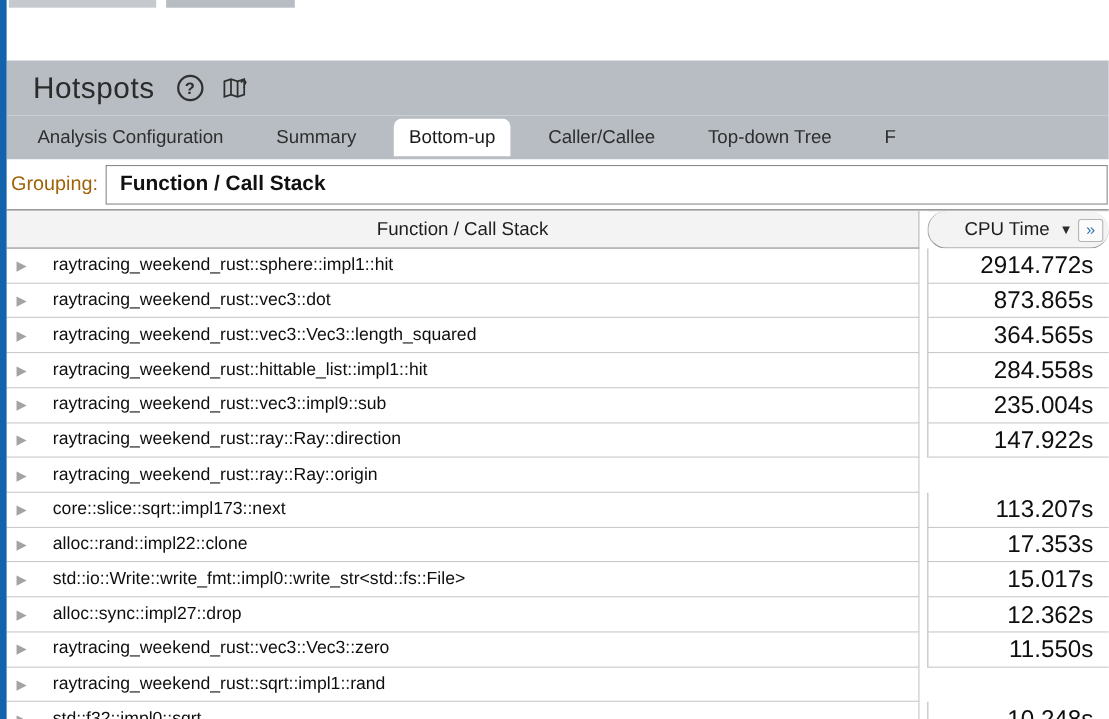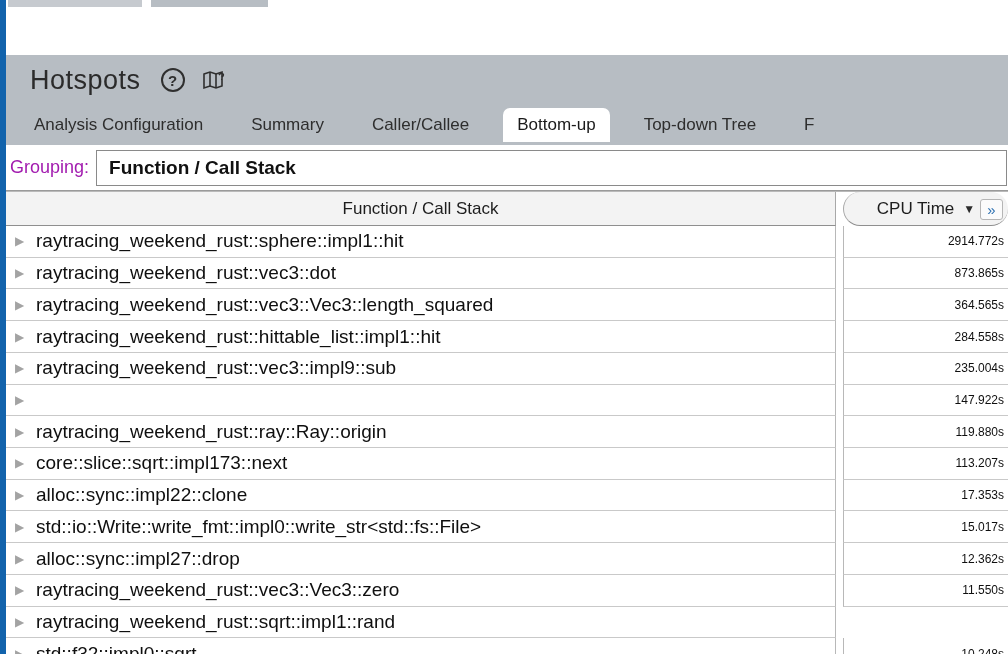--- a/index.html
+++ b/index.html
@@ -40,21 +40,21 @@
     white-space: nowrap; cursor: pointer;
   }
   .tab.active {
     background: #ffffff; border-radius: 7px 7px 0 0; color: #1a1a1a;
   }
 
   .grouping-bar {
     margin-left: 6px; height: 46px; display: flex; align-items: center;
     padding-left: 4px; border-bottom: 1px solid #9a9a9a; background: #fff;
   }
-  .grouping-label { font-size: 18px; color: #a21caf; white-space: nowrap; }
+  .grouping-label { font-size: 18px; color: #a16207; white-space: nowrap; }
   .grouping-select {
     flex: 1; height: 36px; margin-left: 7px; margin-right: 1px;
     border: 1px solid #8a8a8a; background: #fff; display: flex; align-items: center;
     padding-left: 12px; font-size: 19px; font-weight: 600; color: #111; cursor: pointer;
   }
 
   .table-header { margin-left: 6px; height: 35px; display: flex; border-top: 1px solid #b9b9b9; }
   .th-function {
     width: 830px; background: #f3f3f3; border-right: 1px solid #a8a8a8;
     border-bottom: 1px solid #8f8f8f;
@@ -79,27 +79,27 @@
   .table-body { margin-left: 6px; }
   .tr { display: flex; height: 31.73px; cursor: pointer; }
   .td-function {
     width: 830px; display: flex; align-items: center;
     border-right: 1px solid #b8b8b8; border-bottom: 1px solid #c9c9c9;
     overflow: hidden; white-space: nowrap;
   }
   .td-gap { width: 7px; background: #fff; }
   .td-cpu {
     flex: 1; display: flex; align-items: center; justify-content: flex-end;
-    padding-right: 4px; border-left: 1px solid #b8b8b8; border-bottom: 1px solid #c9c9c9;
-    font-size: 12px; color: #0f0f0f;
+    padding-right: 14px; border-left: 1px solid #b8b8b8; border-bottom: 1px solid #c9c9c9;
+    font-size: 22px; color: #0f0f0f;
   }
   .row-expand-icon {
     font-size: 12px; color: #a3a3a3; margin: 0 11px 0 9px; width: 10px; flex: none;
   }
-  .fn-name { font-size: 19px; color: #0f0f0f; }
+  .fn-name { font-size: 16px; color: #0f0f0f; margin-left: 12px; }
 </style>
 </head>
 <body>
 
 <div class="edge-accent"></div>
 
 <div class="top-strip">
   <div class="strip-seg-a"></div>
   <div class="strip-seg-b"></div>
 </div>
@@ -114,22 +114,22 @@
       <path d="M15 6 L15 20"></path>
       <path d="M18 7 q2 -3 4 -1 q1 1 -1 3" fill="none"></path>
       <circle cx="20.6" cy="11.4" r="0.6" fill="#2f2f2f" stroke="none"></circle>
     </svg>
   </div>
 </div>
 
 <div class="tab-bar">
     <div class="tab">Analysis Configuration</div>
     <div class="tab">Summary</div>
+    <div class="tab active">Bottom-up</div>
     <div class="tab">Caller/Callee</div>
-    <div class="tab active">Bottom-up</div>
     <div class="tab">Top-down Tree</div>
     <div class="tab">F</div>
   </div>
 
 <div class="grouping-bar">
   <span class="grouping-label">Grouping:</span>
   <div class="grouping-select">Function / Call Stack</div>
 </div>
 
 <div class="table-header">
@@ -179,44 +179,44 @@
       <div class="td-function">
         <span class="row-expand-icon">▶</span>
         <span class="fn-name">raytracing_weekend_rust::vec3::impl9::sub</span>
       </div>
       <div class="td-gap"></div>
       <div class="td-cpu">235.004s</div>
     </div>
     <div class="tr">
       <div class="td-function">
         <span class="row-expand-icon">▶</span>
+        <span class="fn-name">raytracing_weekend_rust::ray::Ray::direction</span>
       </div>
       <div class="td-gap"></div>
       <div class="td-cpu">147.922s</div>
     </div>
     <div class="tr">
       <div class="td-function">
         <span class="row-expand-icon">▶</span>
         <span class="fn-name">raytracing_weekend_rust::ray::Ray::origin</span>
       </div>
       <div class="td-gap"></div>
-      <div class="td-cpu">119.880s</div>
     </div>
     <div class="tr">
       <div class="td-function">
         <span class="row-expand-icon">▶</span>
         <span class="fn-name">core::slice::sqrt::impl173::next</span>
       </div>
       <div class="td-gap"></div>
       <div class="td-cpu">113.207s</div>
     </div>
     <div class="tr">
       <div class="td-function">
         <span class="row-expand-icon">▶</span>
-        <span class="fn-name">alloc::sync::impl22::clone</span>
+        <span class="fn-name">alloc::rand::impl22::clone</span>
       </div>
       <div class="td-gap"></div>
       <div class="td-cpu">17.353s</div>
     </div>
     <div class="tr">
       <div class="td-function">
         <span class="row-expand-icon">▶</span>
         <span class="fn-name">std::io::Write::write_fmt::impl0::write_str&lt;std::fs::File&gt;</span>
       </div>
       <div class="td-gap"></div>

